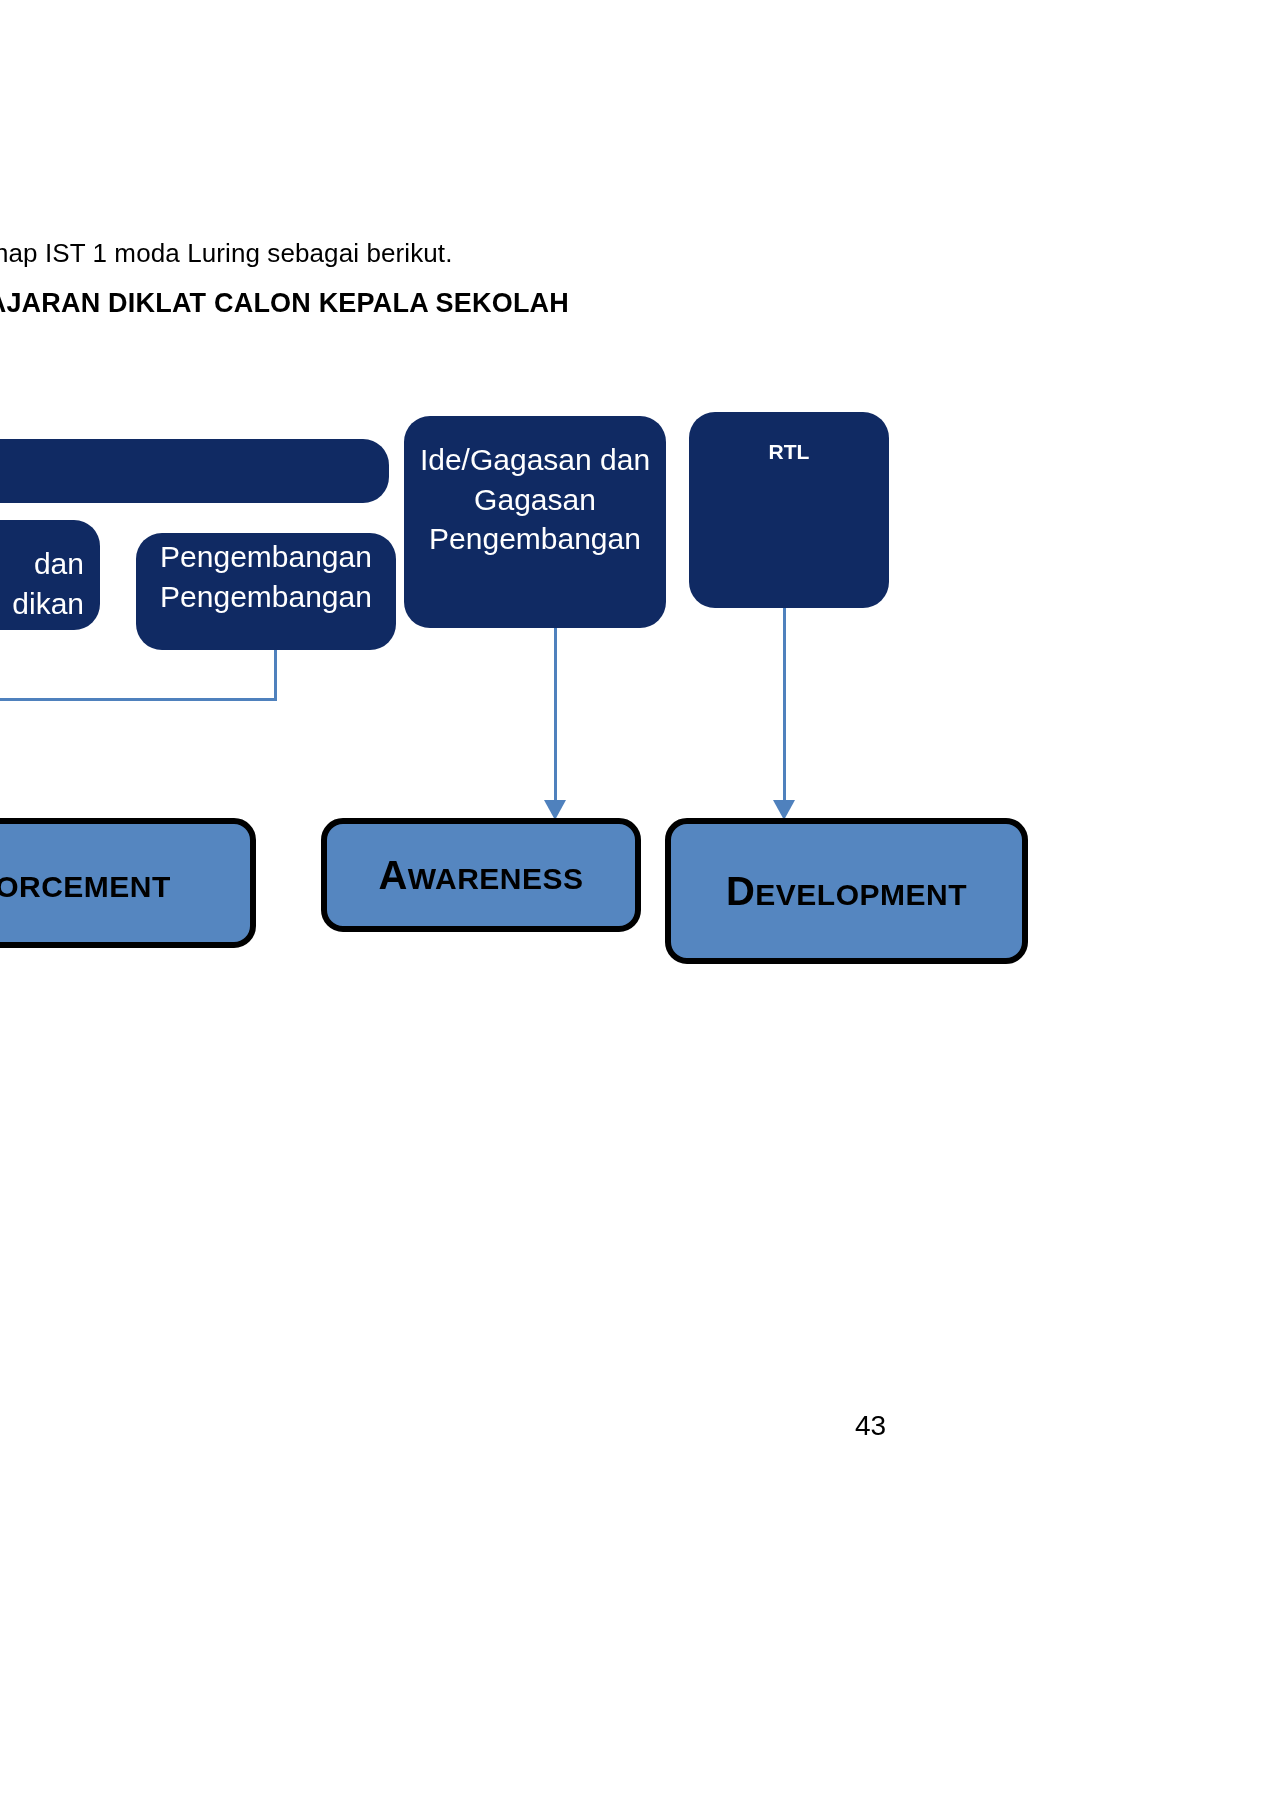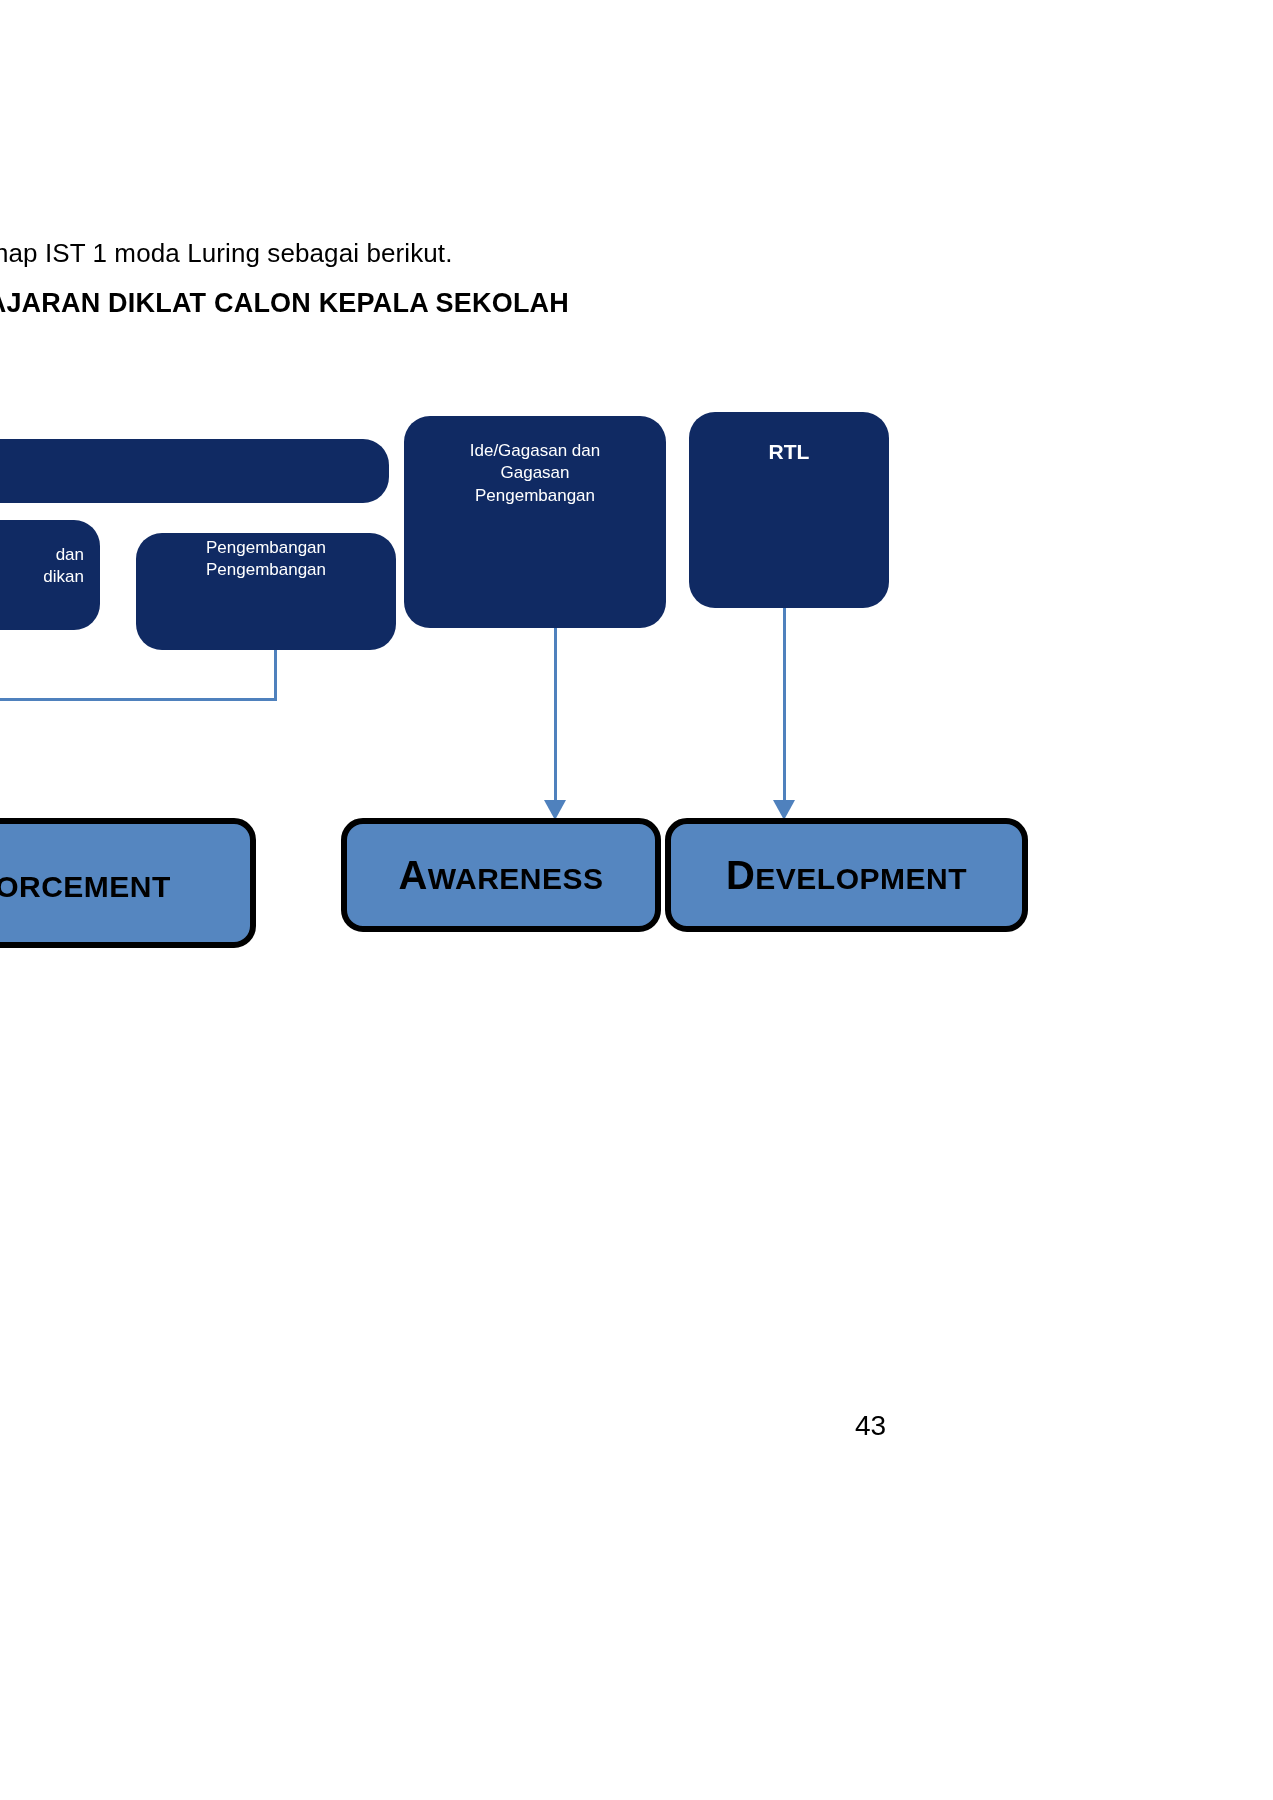--- a/index.html
+++ b/index.html
@@ -54,21 +54,21 @@
 
   .navy-box {
     position: absolute;
     background: #102A63;
     color: #ffffff;
     border-radius: 26px;
     display: flex;
     align-items: center;
     justify-content: center;
     text-align: center;
-    font-size: 17px;
+    font-size: 30px;
     line-height: 1.32;
     padding: 4px 10px;
     box-sizing: border-box;
   }
   .navy-box.bold-label {
     font-weight: bold;
     font-size: 21px;
   }
 
   .lightblue-box {
@@ -162,27 +162,27 @@
 
     <div class="conn v-line" style="left:783px; top:218px; height:200px;"></div>
     <div class="arrow-head" style="left:773px; top:410px;"></div>
 
     <div class="lightblue-box" style="left:-90px; top:428px; width:346px; height:130px;">
       <span class="smallcaps">
         <span class="cap"></span><span>ORCEMENT</span>
       </span>
     </div>
 
-    <div class="lightblue-box" style="left:321px; top:428px; width:320px; height:114px;margin-left:20px;">
+    <div class="lightblue-box" style="left:321px; top:428px; width:320px; height:114px;">
       <span class="smallcaps">
         <span class="cap">A</span><span>WARENESS</span>
       </span>
     </div>
 
-    <div class="lightblue-box" style="left:665px; top:428px; width:363px; height:114px;">
+    <div class="lightblue-box" style="left:665px; top:428px; width:363px; height:146px;">
       <span class="smallcaps">
         <span class="cap">D</span><span>EVELOPMENT</span>
       </span>
     </div>
 
   </div>
 
   <div class="page-number">43</div>
 
 </div>

